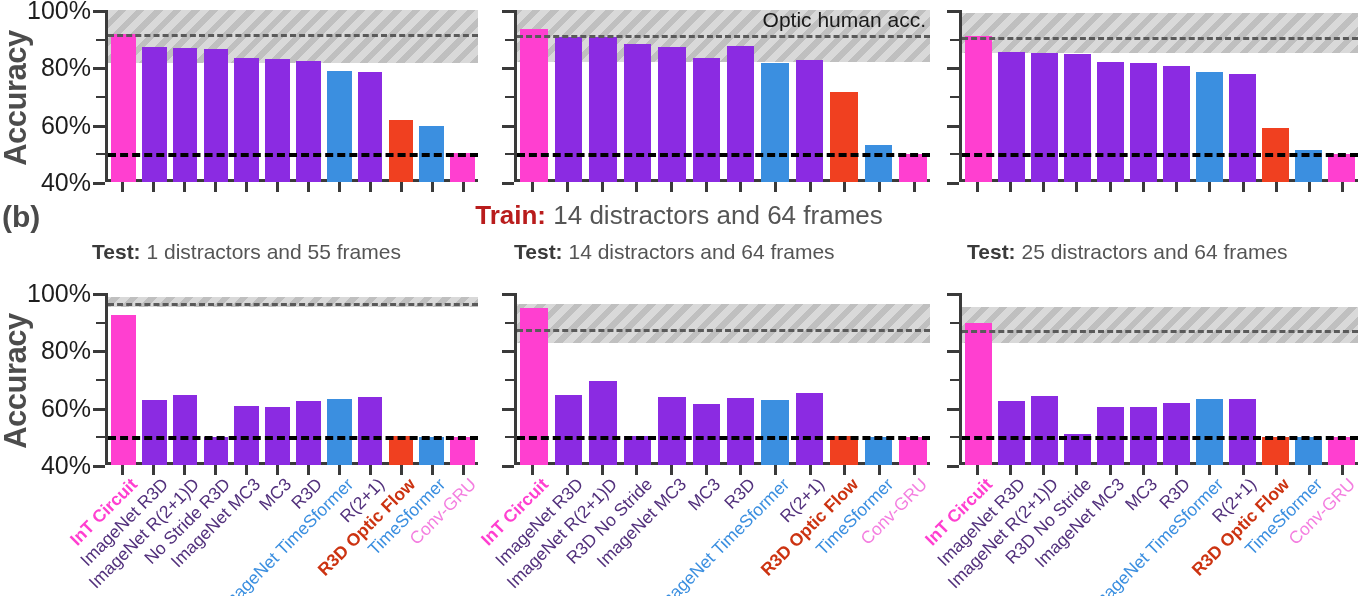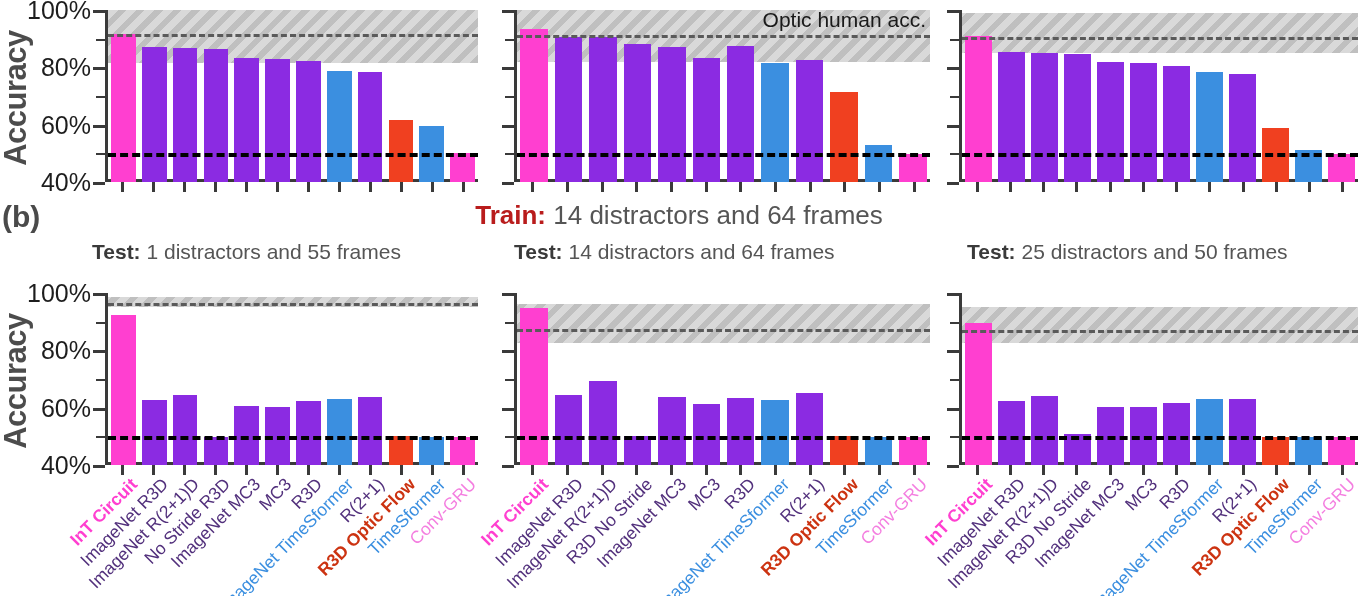--- a/index.html
+++ b/index.html
@@ -240,21 +240,21 @@
     <b>Train:</b><span> 14 distractors and 64 frames</span>
   </div>
 
   <div class="test-title tt0">
     <b>Test:</b><span> 1 distractors and 55 frames</span>
   </div>
   <div class="test-title tt1">
     <b>Test:</b><span> 14 distractors and 64 frames</span>
   </div>
   <div class="test-title tt2">
-    <b>Test:</b><span> 25 distractors and 50 frames</span>
+    <b>Test:</b><span> 25 distractors and 64 frames</span>
   </div>
 
   <div class="row row-bot">
 
     <div class="panel p0">
       <div class="ylab">
         <span>Accuracy</span>
       </div>
       <div class="plot plot-with-axis">
           <div class="axisline"></div>

